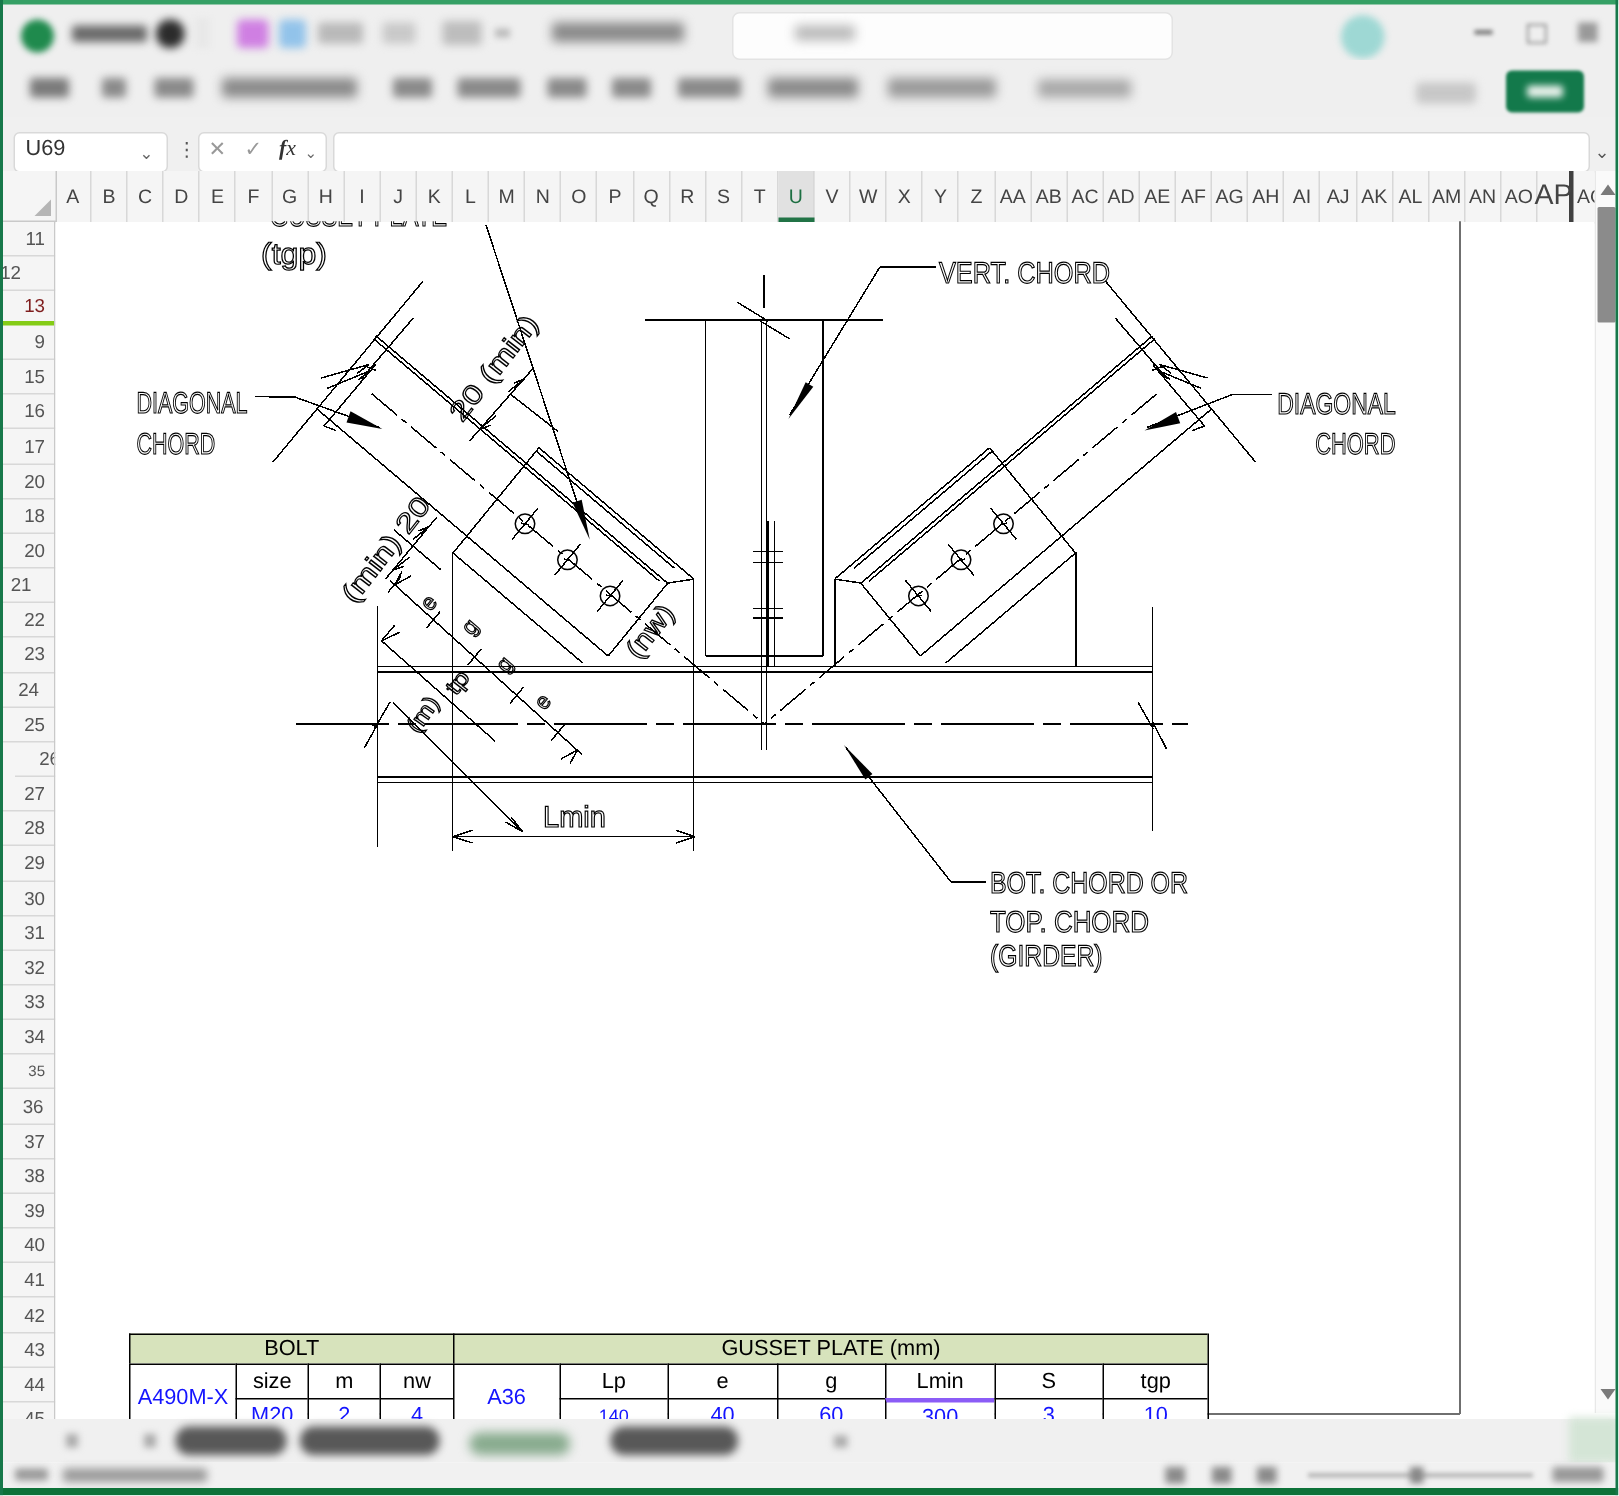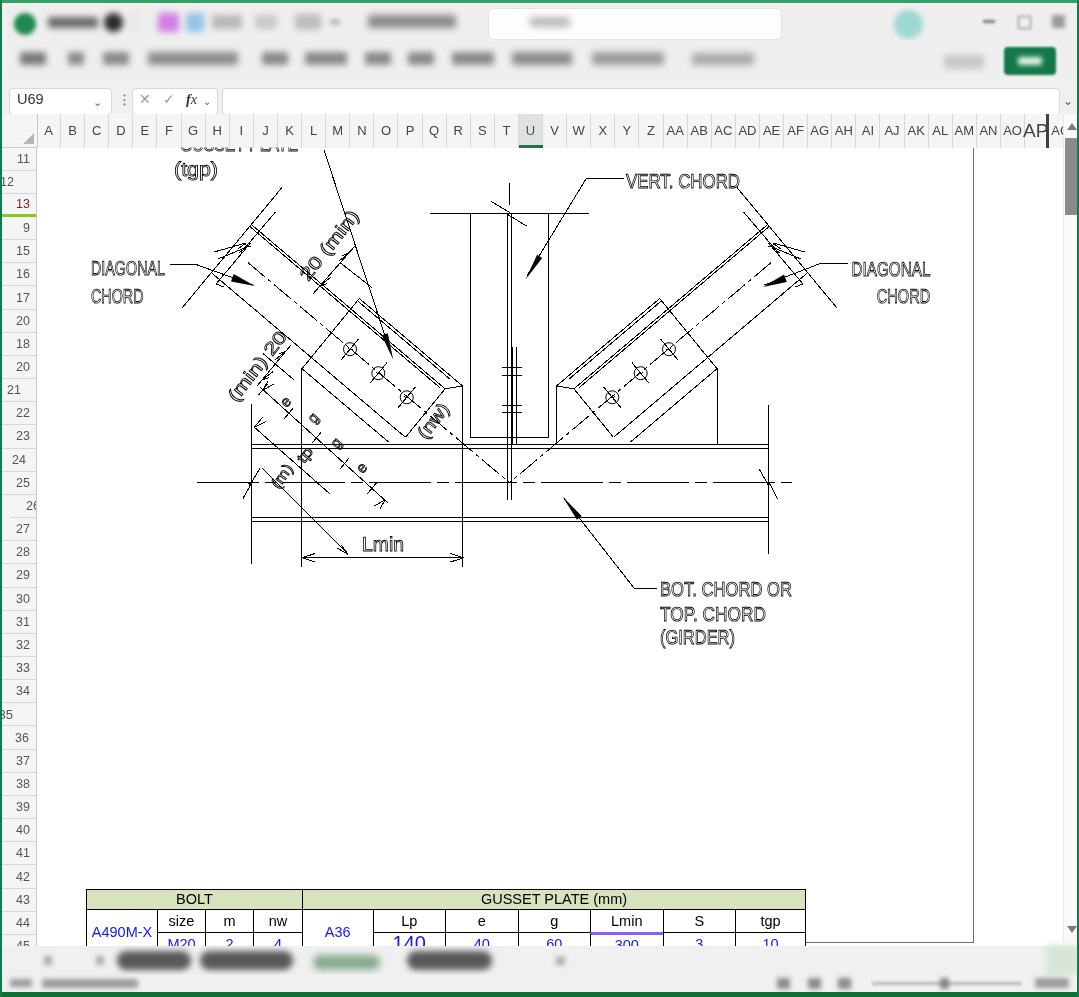--- a/index.html
+++ b/index.html
@@ -130,21 +130,21 @@
 <div style="position:absolute;left:0;top:324.2px;width:37px;height:23.16px;border-bottom:1px solid #d8d8d8;box-sizing:border-box;display:flex;align-items:center;justify-content:flex-end;padding-right:7px;font-size:12.5px;color:#555">25</div>
 <div style="position:absolute;left:10px;top:347.4px;width:37px;height:23.16px;border-bottom:1px solid #d8d8d8;box-sizing:border-box;display:flex;align-items:center;justify-content:flex-end;padding-right:7px;font-size:12.5px;color:#555">26</div>
 <div style="position:absolute;left:0;top:370.6px;width:37px;height:23.16px;border-bottom:1px solid #d8d8d8;box-sizing:border-box;display:flex;align-items:center;justify-content:flex-end;padding-right:7px;font-size:12.5px;color:#555">27</div>
 <div style="position:absolute;left:0;top:393.7px;width:37px;height:23.16px;border-bottom:1px solid #d8d8d8;box-sizing:border-box;display:flex;align-items:center;justify-content:flex-end;padding-right:7px;font-size:12.5px;color:#555">28</div>
 <div style="position:absolute;left:0;top:416.9px;width:37px;height:23.16px;border-bottom:1px solid #d8d8d8;box-sizing:border-box;display:flex;align-items:center;justify-content:flex-end;padding-right:7px;font-size:12.5px;color:#555">29</div>
 <div style="position:absolute;left:0;top:440.0px;width:37px;height:23.16px;border-bottom:1px solid #d8d8d8;box-sizing:border-box;display:flex;align-items:center;justify-content:flex-end;padding-right:7px;font-size:12.5px;color:#555">30</div>
 <div style="position:absolute;left:0;top:463.2px;width:37px;height:23.16px;border-bottom:1px solid #d8d8d8;box-sizing:border-box;display:flex;align-items:center;justify-content:flex-end;padding-right:7px;font-size:12.5px;color:#555">31</div>
 <div style="position:absolute;left:0;top:486.4px;width:37px;height:23.16px;border-bottom:1px solid #d8d8d8;box-sizing:border-box;display:flex;align-items:center;justify-content:flex-end;padding-right:7px;font-size:12.5px;color:#555">32</div>
 <div style="position:absolute;left:0;top:509.5px;width:37px;height:23.16px;border-bottom:1px solid #d8d8d8;box-sizing:border-box;display:flex;align-items:center;justify-content:flex-end;padding-right:7px;font-size:12.5px;color:#555">33</div>
 <div style="position:absolute;left:0;top:532.7px;width:37px;height:23.16px;border-bottom:1px solid #d8d8d8;box-sizing:border-box;display:flex;align-items:center;justify-content:flex-end;padding-right:7px;font-size:12.5px;color:#555">34</div>
-<div style="position:absolute;left:0;top:555.8px;width:37px;height:23.16px;border-bottom:1px solid #d8d8d8;box-sizing:border-box;display:flex;align-items:center;justify-content:flex-end;padding-right:24px;font-size:13px;color:#555">35</div>
+<div style="position:absolute;left:0;top:555.8px;width:37px;height:23.16px;border-bottom:1px solid #d8d8d8;box-sizing:border-box;display:flex;align-items:center;justify-content:flex-end;padding-right:7px;font-size:10px;color:#555">35</div>
 <div style="position:absolute;left:0;top:579.0px;width:37px;height:23.16px;border-bottom:1px solid #d8d8d8;box-sizing:border-box;display:flex;align-items:center;justify-content:flex-end;padding-right:8px;font-size:12.5px;color:#555">36</div>
 <div style="position:absolute;left:0;top:602.2px;width:37px;height:23.16px;border-bottom:1px solid #d8d8d8;box-sizing:border-box;display:flex;align-items:center;justify-content:flex-end;padding-right:7px;font-size:12.5px;color:#555">37</div>
 <div style="position:absolute;left:0;top:625.3px;width:37px;height:23.16px;border-bottom:1px solid #d8d8d8;box-sizing:border-box;display:flex;align-items:center;justify-content:flex-end;padding-right:7px;font-size:12.5px;color:#555">38</div>
 <div style="position:absolute;left:0;top:648.5px;width:37px;height:23.16px;border-bottom:1px solid #d8d8d8;box-sizing:border-box;display:flex;align-items:center;justify-content:flex-end;padding-right:7px;font-size:12.5px;color:#555">39</div>
 <div style="position:absolute;left:0;top:671.6px;width:37px;height:23.16px;border-bottom:1px solid #d8d8d8;box-sizing:border-box;display:flex;align-items:center;justify-content:flex-end;padding-right:7px;font-size:12.5px;color:#555">40</div>
 <div style="position:absolute;left:0;top:694.8px;width:37px;height:23.16px;border-bottom:1px solid #d8d8d8;box-sizing:border-box;display:flex;align-items:center;justify-content:flex-end;padding-right:7px;font-size:12.5px;color:#555">41</div>
 <div style="position:absolute;left:0;top:718.0px;width:37px;height:23.16px;border-bottom:1px solid #d8d8d8;box-sizing:border-box;display:flex;align-items:center;justify-content:flex-end;padding-right:7px;font-size:12.5px;color:#555">42</div>
 <div style="position:absolute;left:0;top:741.1px;width:37px;height:23.16px;border-bottom:1px solid #d8d8d8;box-sizing:border-box;display:flex;align-items:center;justify-content:flex-end;padding-right:7px;font-size:12.5px;color:#555">43</div>
 <div style="position:absolute;left:0;top:764.3px;width:37px;height:23.16px;border-bottom:1px solid #d8d8d8;box-sizing:border-box;display:flex;align-items:center;justify-content:flex-end;padding-right:7px;font-size:12.5px;color:#555">44</div>
 <div style="position:absolute;left:0;top:787.4px;width:37px;height:23.16px;border-bottom:1px solid #d8d8d8;box-sizing:border-box;display:flex;align-items:center;justify-content:flex-end;padding-right:7px;font-size:12.5px;color:#555">45</div>
@@ -336,21 +336,21 @@
 <div style="position:absolute;left:302px;top:908.5px;width:70.5px;height:46.5px;background:#fff;border-left:1px solid #000;border-top:1px solid #000;box-sizing:border-box;display:flex;align-items:center;justify-content:center;font-size:14.5px;color:#1414ff">A36</div>
 <div style="position:absolute;left:372.5px;top:908.5px;width:72.5px;height:23.0px;background:#fff;border-left:1px solid #000;border-top:1px solid #000;box-sizing:border-box;display:flex;align-items:center;justify-content:center;font-size:14.5px;color:#000">Lp</div>
 <div style="position:absolute;left:445px;top:908.5px;width:72.5px;height:23.0px;background:#fff;border-left:1px solid #000;border-top:1px solid #000;box-sizing:border-box;display:flex;align-items:center;justify-content:center;font-size:14.5px;color:#000">e</div>
 <div style="position:absolute;left:517.5px;top:908.5px;width:72.5px;height:23.0px;background:#fff;border-left:1px solid #000;border-top:1px solid #000;box-sizing:border-box;display:flex;align-items:center;justify-content:center;font-size:14.5px;color:#000">g</div>
 <div style="position:absolute;left:590px;top:908.5px;width:72.5px;height:23.0px;background:#fff;border-left:1px solid #000;border-top:1px solid #000;box-sizing:border-box;display:flex;align-items:center;justify-content:center;font-size:14.5px;color:#000">Lmin</div>
 <div style="position:absolute;left:662.5px;top:908.5px;width:72.5px;height:23.0px;background:#fff;border-left:1px solid #000;border-top:1px solid #000;box-sizing:border-box;display:flex;align-items:center;justify-content:center;font-size:14.5px;color:#000">S</div>
 <div style="position:absolute;left:735px;top:908.5px;width:70px;height:23.0px;background:#fff;border-left:1px solid #000;border-top:1px solid #000;box-sizing:border-box;display:flex;align-items:center;justify-content:center;font-size:14.5px;color:#000">tgp</div>
 <div style="position:absolute;left:157px;top:931.5px;width:48px;height:23.5px;background:#fff;border-left:1px solid #000;border-top:1px solid #000;box-sizing:border-box;display:flex;align-items:center;justify-content:center;font-size:14.5px;color:#1414ff">M20</div>
 <div style="position:absolute;left:205px;top:931.5px;width:48px;height:23.5px;background:#fff;border-left:1px solid #000;border-top:1px solid #000;box-sizing:border-box;display:flex;align-items:center;justify-content:center;font-size:14.5px;color:#1414ff">2</div>
 <div style="position:absolute;left:253px;top:931.5px;width:49px;height:23.5px;background:#fff;border-left:1px solid #000;border-top:1px solid #000;box-sizing:border-box;display:flex;align-items:center;justify-content:center;font-size:14.5px;color:#1414ff">4</div>
-<div style="position:absolute;left:372.5px;top:931.5px;width:72.5px;height:23.5px;background:#fff;border-left:1px solid #000;border-top:1px solid #000;box-sizing:border-box;display:flex;align-items:center;justify-content:center;font-size:20px;color:#1414ff">140</div>
+<div style="position:absolute;left:372.5px;top:931.5px;width:72.5px;height:23.5px;background:#fff;border-left:1px solid #000;border-top:1px solid #000;box-sizing:border-box;display:flex;align-items:center;justify-content:center;font-size:12px;color:#1414ff">140</div>
 <div style="position:absolute;left:445px;top:931.5px;width:72.5px;height:23.5px;background:#fff;border-left:1px solid #000;border-top:1px solid #000;box-sizing:border-box;display:flex;align-items:center;justify-content:center;font-size:14.5px;color:#1414ff">40</div>
 <div style="position:absolute;left:517.5px;top:931.5px;width:72.5px;height:23.5px;background:#fff;border-left:1px solid #000;border-top:1px solid #000;box-sizing:border-box;display:flex;align-items:center;justify-content:center;font-size:14.5px;color:#1414ff">60</div>
 <div style="position:absolute;left:590px;top:931.5px;width:72.5px;height:23.5px;background:#fff;border-left:1px solid #000;border-top:3px solid #8b5cf6;box-sizing:border-box;display:flex;align-items:center;justify-content:center;font-size:14.5px;color:#1414ff">300</div>
 <div style="position:absolute;left:662.5px;top:931.5px;width:72.5px;height:23.5px;background:#fff;border-left:1px solid #000;border-top:1px solid #000;box-sizing:border-box;display:flex;align-items:center;justify-content:center;font-size:14.5px;color:#1414ff">3</div>
 <div style="position:absolute;left:735px;top:931.5px;width:70px;height:23.5px;background:#fff;border-left:1px solid #000;border-top:1px solid #000;box-sizing:border-box;display:flex;align-items:center;justify-content:center;font-size:14.5px;color:#1414ff">10</div>
 <div style="position:absolute;left:805px;top:888.5px;width:1px;height:66.5px;background:#000"></div>
 </div>
 
 <div style="position:absolute;left:0;top:945.5px;width:1079px;height:29.5px;background:#f0f0f0"></div>
 <div style="position:absolute;left:44px;top:956px;width:8px;height:9px;background:#aaa;filter:blur(2.5px);"></div>

